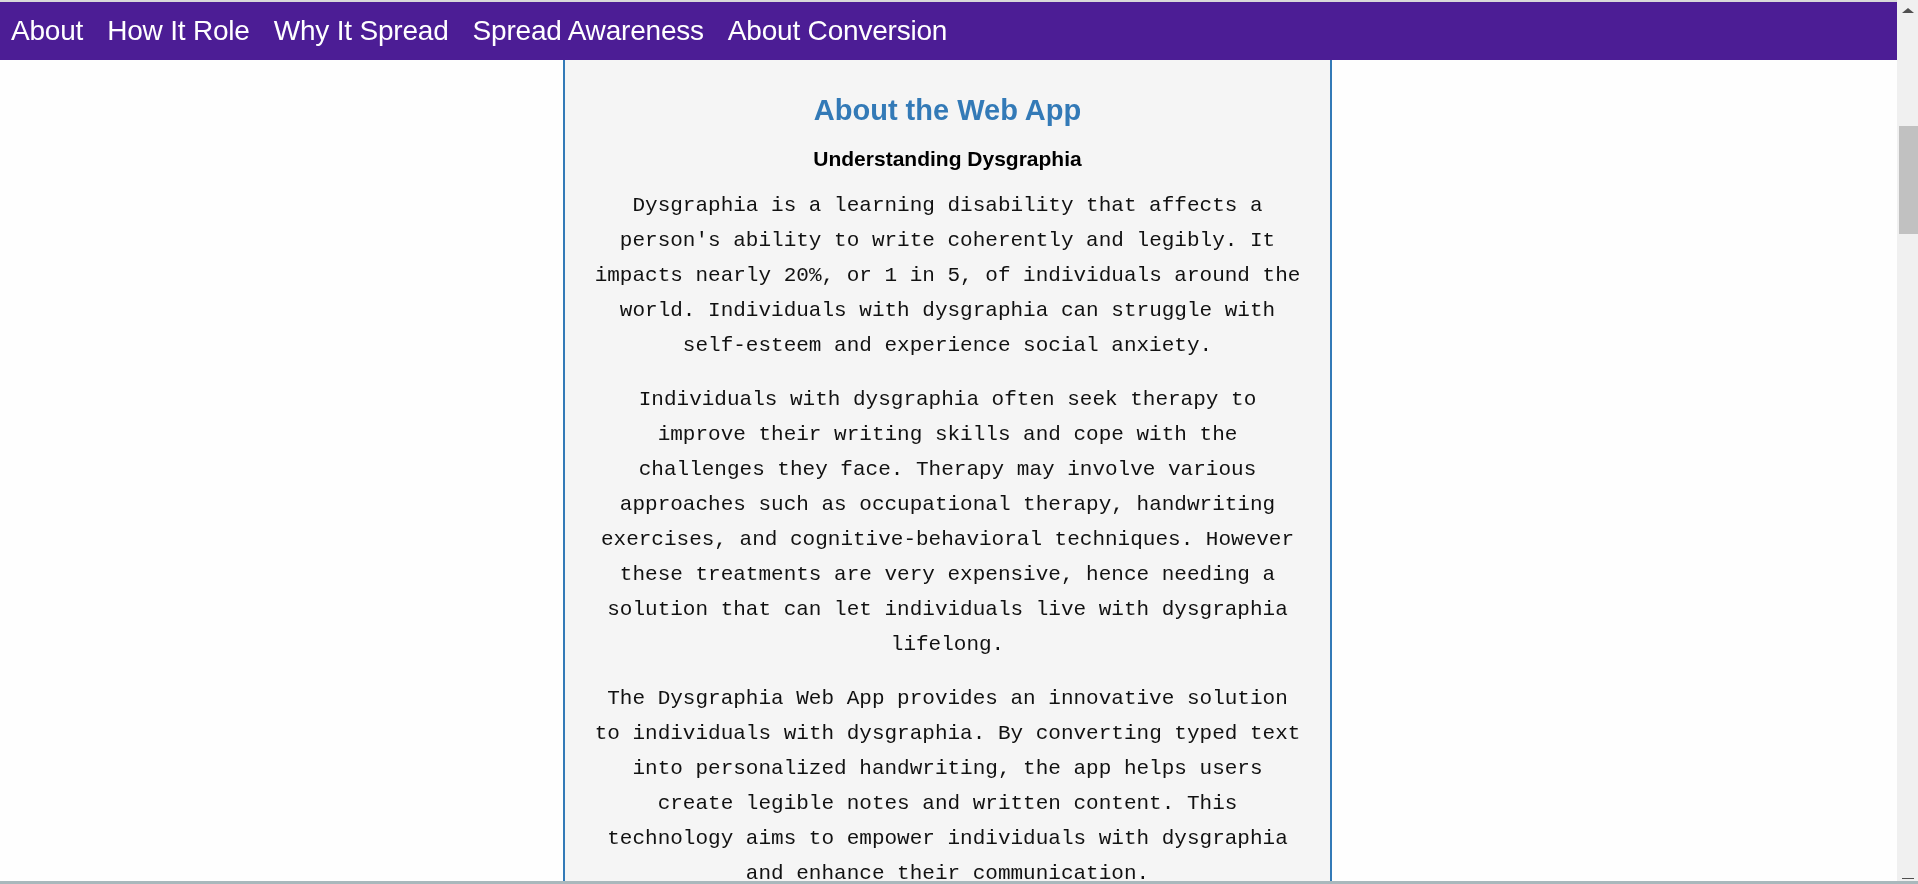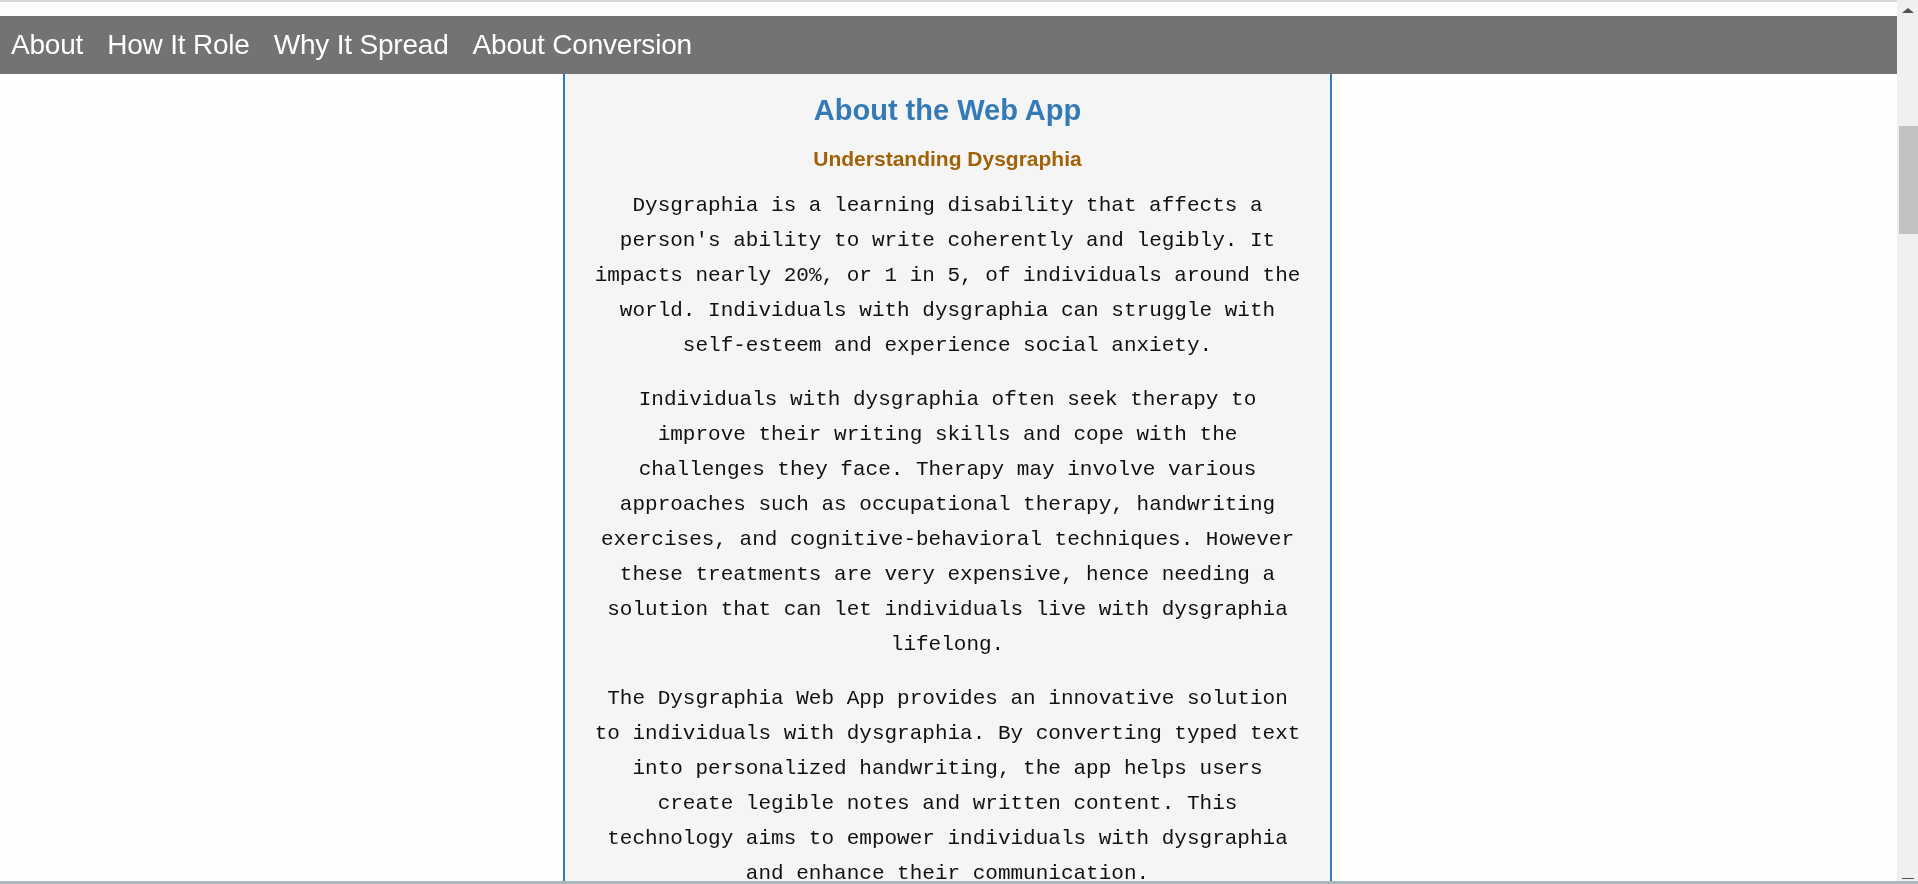--- a/index.html
+++ b/index.html
@@ -21,24 +21,24 @@
     }
     .top-strip {
       position: absolute;
       left: 0; top: 0;
       width: 1897px;
       height: 2px;
       background: #d9d9d9;
     }
     .navbar {
       position: absolute;
-      left: 0; top: 16px;
+      left: 0; top: 2px;
       width: 1897px;
       height: 58px;
-      background: #737373;
+      background: #4c1d95;
       z-index: 5;
       display: flex;
       align-items: center;
       padding-left: 11px;
       box-sizing: border-box;
     }
     .nav-link {
       color: #ffffff;
       font-size: 28px;
       margin-right: 24px;
@@ -61,21 +61,21 @@
       padding: 38px 24px 0 24px;
     }
     .card-title {
       color: #337ab7;
       font-size: 29px;
       font-weight: bold;
       margin: 12px 0 17px 0;
       line-height: 36px;
     }
     .section-heading {
-      color: #a16207;
+      color: #000000;
       font-size: 21px;
       font-weight: bold;
       margin: 0 0 15px 0;
       line-height: 28px;
     }
     .section-body {
       color: #111111;
       font-size: 21px;
       line-height: 35px;
       margin: 0 0 19px 0;
@@ -126,20 +126,21 @@
 </head>
 <body>
 
 <div class="viewport">
   <div class="top-strip"></div>
 
   <nav class="navbar">
     <a class="nav-link">About</a>
     <a class="nav-link">How It Role</a>
     <a class="nav-link">Why It Spread</a>
+    <a class="nav-link">Spread Awareness</a>
     <a class="nav-link">About Conversion</a>
   </nav>
 
   <section class="card">
     <h2 class="card-title">About the Web App</h2>
 
     <h3 class="section-heading">Understanding Dysgraphia</h3>
     <p class="section-body">Dysgraphia is a learning disability that affects a person's ability to write coherently and legibly. It impacts nearly 20%, or 1 in 5, of individuals around the world. Individuals with dysgraphia can struggle with self-esteem and experience social anxiety.</p>
 
     <p class="section-body">Individuals with dysgraphia often seek therapy to improve their writing skills and cope with the challenges they face. Therapy may involve various approaches such as occupational therapy, handwriting exercises, and cognitive-behavioral techniques. However these treatments are very expensive, hence needing a solution that can let individuals live with dysgraphia lifelong.</p>

